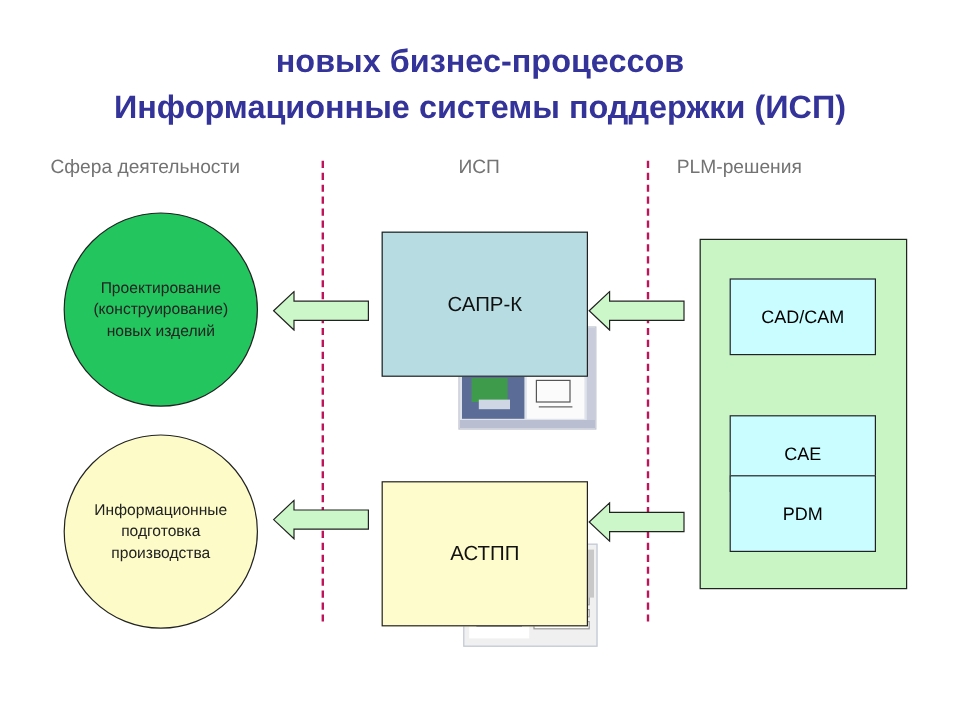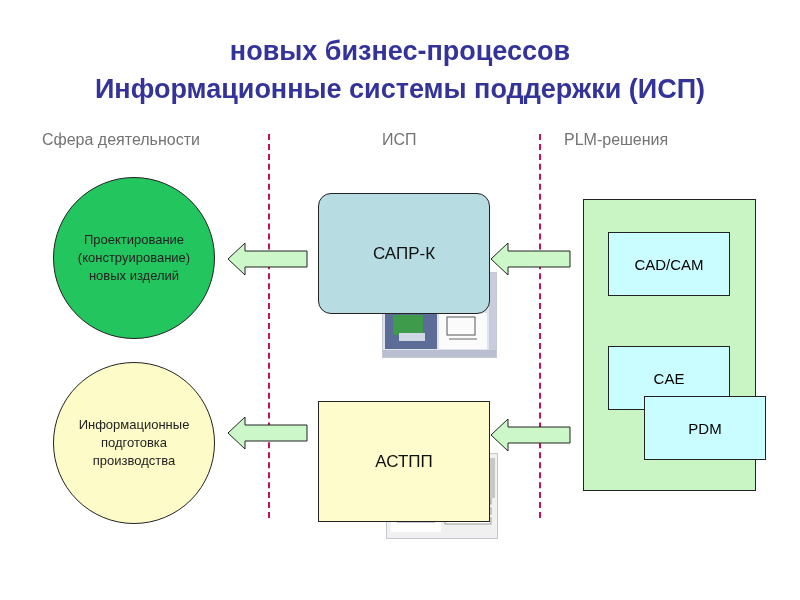--- a/index.html
+++ b/index.html
@@ -78,35 +78,35 @@
     <line x1="10" y1="52" x2="48" y2="52" stroke="#8a8aa8"></line>
     <line x1="10" y1="60" x2="48" y2="60" stroke="#8a8aa8"></line>
     <line x1="10" y1="68" x2="48" y2="68" stroke="#8a8aa8"></line>
     <rect x="58" y="42" width="46" height="8" fill="#dcdcdc" stroke="#999"></rect>
     <rect x="58" y="54" width="46" height="6" fill="#fff" stroke="#999"></rect>
     <rect x="58" y="64" width="46" height="6" fill="#fff" stroke="#999"></rect>
     <rect x="100" y="4" width="8" height="40" fill="#c8c8c8"></rect>
   </svg>
 </div>
 
-<div class="box blue" style="left:318px; top:193px; width:170px; height:119px;border-radius:13px;">
+<div class="box blue" style="left:318px; top:193px; width:170px; height:119px;">
   <span>САПР-К</span>
 </div>
 <div class="box yellow" style="left:318px; top:376px; width:170px; height:119px;">
   <span>АСТПП</span>
 </div>
 
 <div class="plm">
   <div class="plm-item" style="top:32px;">
     <span>CAD/CAM</span>
   </div>
   <div class="plm-item" style="top:114px;margin-top:32px;">
     <span>CAE</span>
   </div>
-  <div class="plm-item" style="top:196px;margin-left:36px;">
+  <div class="plm-item" style="top:196px;">
     <span>PDM</span>
   </div>
 </div>
 
 <svg class="arrow" style="left:227px; top:242px;" viewBox="0 0 84 34">
   <polygon points="1,17 18,1 18,9 80,9 80,25 18,25 18,33" fill="#ccf7c8" stroke="#222" stroke-width="1"></polygon>
 </svg>
 <svg class="arrow" style="left:490px; top:242px;" viewBox="0 0 84 34">
   <polygon points="1,17 18,1 18,9 80,9 80,25 18,25 18,33" fill="#ccf7c8" stroke="#222" stroke-width="1"></polygon>
 </svg>

